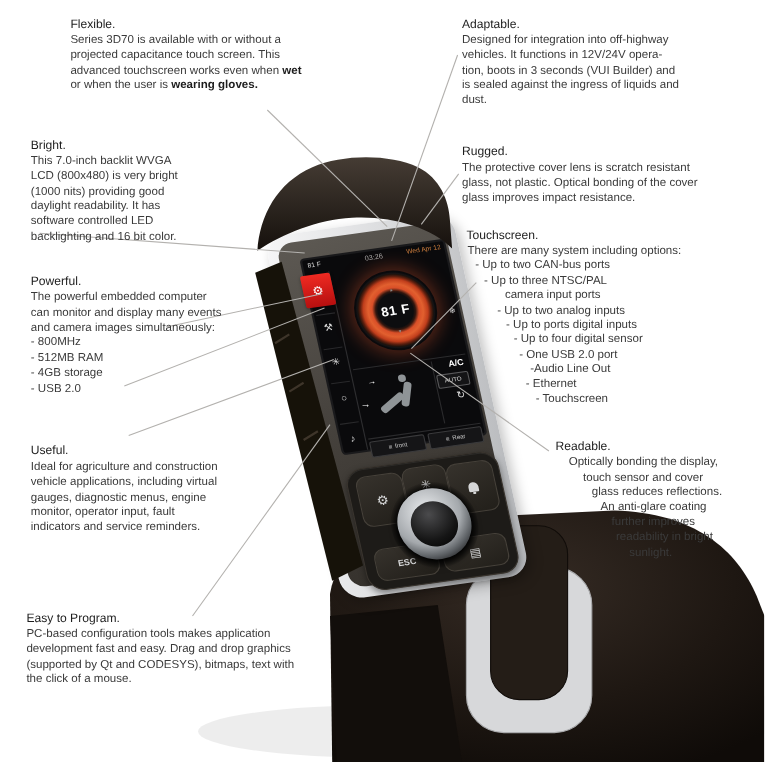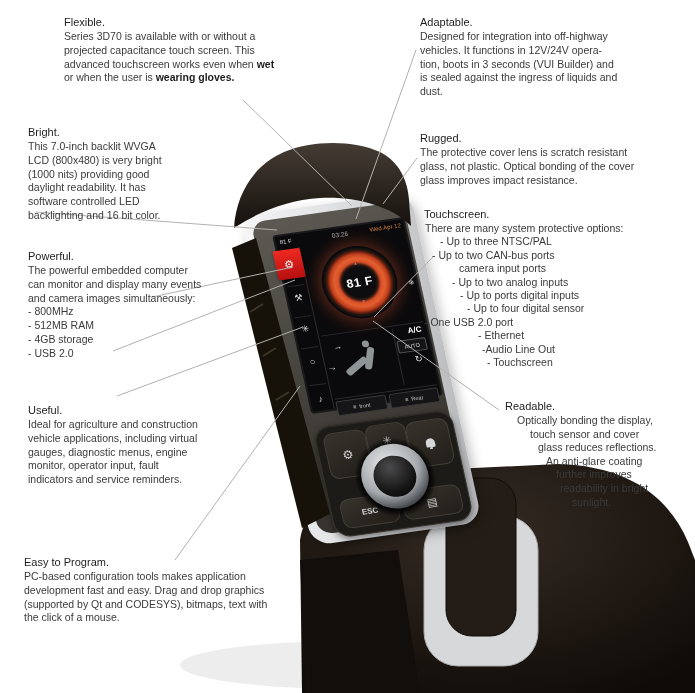--- a/index.html
+++ b/index.html
@@ -261,30 +261,30 @@
 
   <div class="note" style="left:420px;top:132px;width:260px">
     <div class="note-title">Rugged.</div>
     <div class="note-body">The protective cover lens is scratch resistant
 glass, not plastic. Optical bonding of the cover
 glass improves impact resistance.</div>
   </div>
 
   <div class="note" style="left:424px;top:208px;width:260px">
     <div class="note-title">Touchscreen.</div>
-    <div class="adj-line" style="margin-left:1px">There are many system protective options:</div>
+    <div class="adj-line" style="margin-left:1px">There are many system including options:</div>
+    <div class="adj-line" style="margin-left:8px">- Up to two CAN-bus ports</div>
     <div class="adj-line" style="margin-left:16px">- Up to three NTSC/PAL</div>
-    <div class="adj-line" style="margin-left:8px">- Up to two CAN-bus ports</div>
     <div class="adj-line" style="margin-left:35px">camera input ports</div>
     <div class="adj-line" style="margin-left:28px">- Up to two analog inputs</div>
     <div class="adj-line" style="margin-left:36px">- Up to ports digital inputs</div>
     <div class="adj-line" style="margin-left:43px">- Up to four digital sensor</div>
-    <div class="adj-line" style="">- One USB 2.0 port</div>
+    <div class="adj-line" style="margin-left:48px">- One USB 2.0 port</div>
+    <div class="adj-line" style="margin-left:58px">-Audio Line Out</div>
     <div class="adj-line" style="margin-left:54px">- Ethernet</div>
-    <div class="adj-line" style="margin-left:58px">-Audio Line Out</div>
     <div class="adj-line" style="margin-left:63px">- Touchscreen</div>
   </div>
 
   <div class="note" style="left:496px;top:400px;width:195px">
     <div class="note-title" style="margin-left:9px">Readable.</div>
     <div class="rd-line" style="margin-left:21px">Optically bonding the display,</div>
     <div class="rd-line" style="margin-left:34px">touch sensor and cover</div>
     <div class="rd-line" style="margin-left:42px">glass reduces reflections.</div>
     <div class="rd-line" style="margin-left:50px">An anti-glare coating</div>
     <div class="rd-line" style="margin-left:60px">further improves</div>

